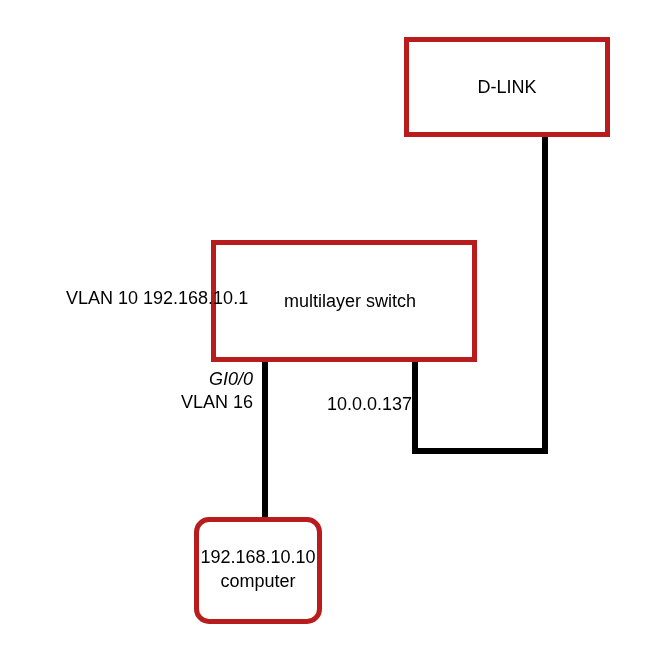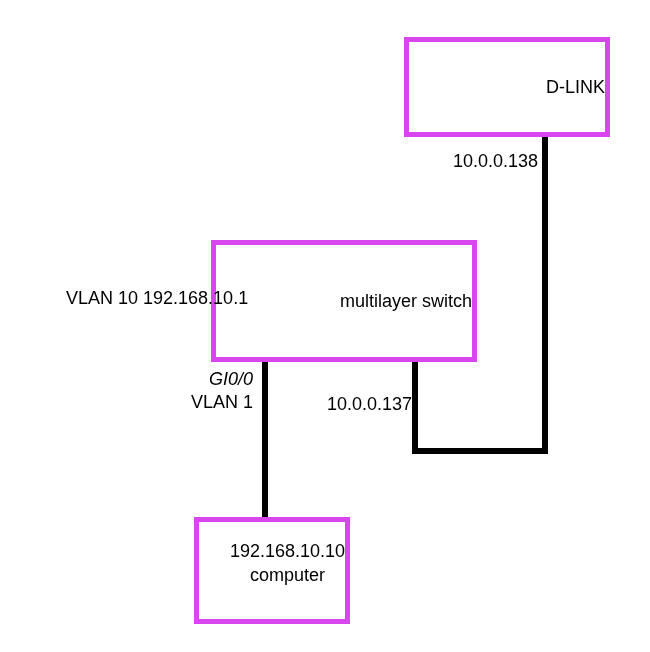--- a/index.html
+++ b/index.html
@@ -11,26 +11,26 @@
     position: relative;
     width: 650px;
     height: 652px;
     background: #ffffff;
     font-family: "Liberation Sans", sans-serif;
     color: #000000;
     overflow: hidden;
   }
   .node-box {
     position: absolute;
-    border: 5px solid #d946ef;
+    border: 5px solid #b91c1c;
     background: #ffffff;
     box-sizing: border-box;
     display: flex;
     align-items: center;
-    justify-content: flex-end;
+    justify-content: center;
     font-size: 18px;
   }
   .node-box.top-align {
     align-items: flex-start;
   }
   .wire {
     position: absolute;
     background: #000000;
   }
   .lbl {
@@ -58,29 +58,28 @@
   <div class="wire" style="left:262px; top:360px; width:6px; height:158px;"></div>
 
   <div class="node-box" style="left:404px; top:37px; width:206px; height:100px;">
     <span>D-LINK</span>
   </div>
 
   <div class="node-box" style="left:211px; top:240px; width:266px; height:122px;padding-left:12px;">
     <span>multilayer switch</span>
   </div>
 
-  <div class="node-box top-align" style="left:194px; top:517px; width:156px; height:107px; padding-top:17px;">
+  <div class="node-box top-align" style="left:194px; top:517px; width:128px; height:107px; padding-top:23px;border-radius:15px;">
     <div class="node-text-stack">
       <div>192.168.10.10</div>
       <div>computer</div>
     </div>
   </div>
 
-  <div class="lbl right" style="left:420px; top:151px; width:118px;">10.0.0.138</div>
 
   <div class="lbl" style="left:23px; top:288px;margin-left:43px;">VLAN 10 192.168.10.1</div>
 
   <div class="lbl right" style="left:150px; top:369px; width:103px;font-style:italic;">GI0/0</div>
-  <div class="lbl right" style="left:150px; top:392px; width:103px;">VLAN 1</div>
+  <div class="lbl right" style="left:150px; top:392px; width:103px;">VLAN 16</div>
 
   <div class="lbl right" style="left:300px; top:394px; width:112px;">10.0.0.137</div>
 
 </div>
 
 </body></html>

